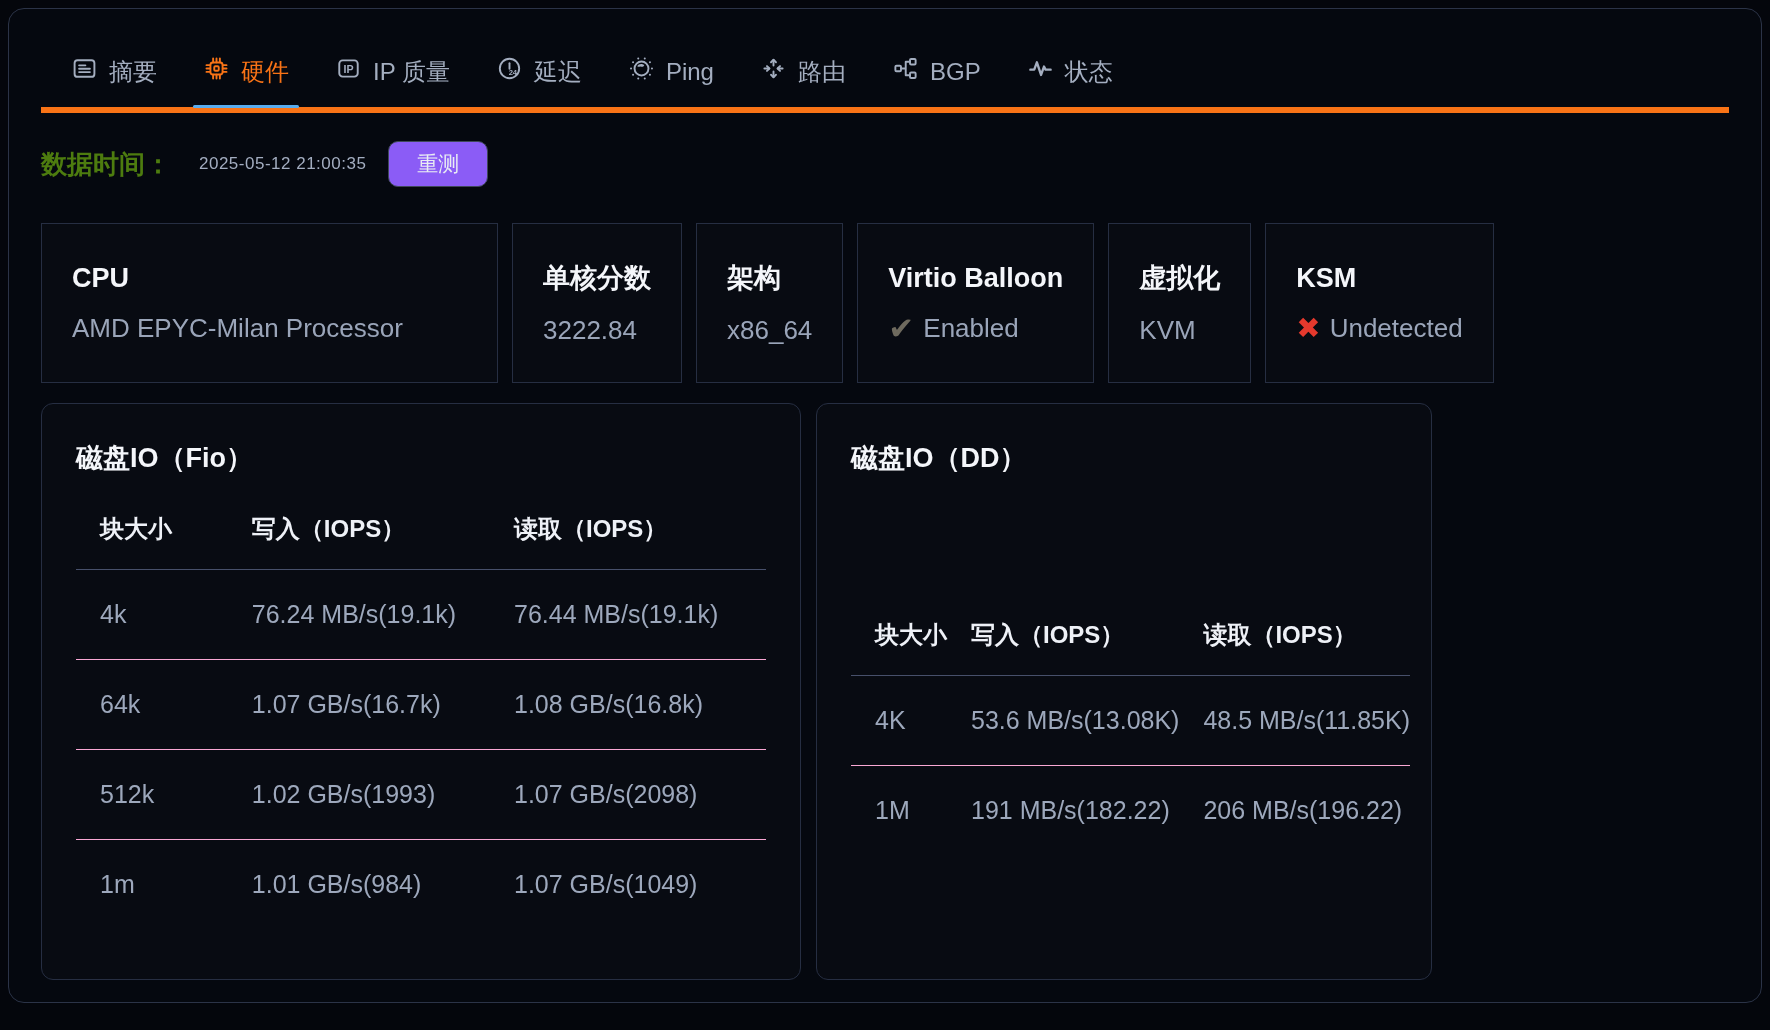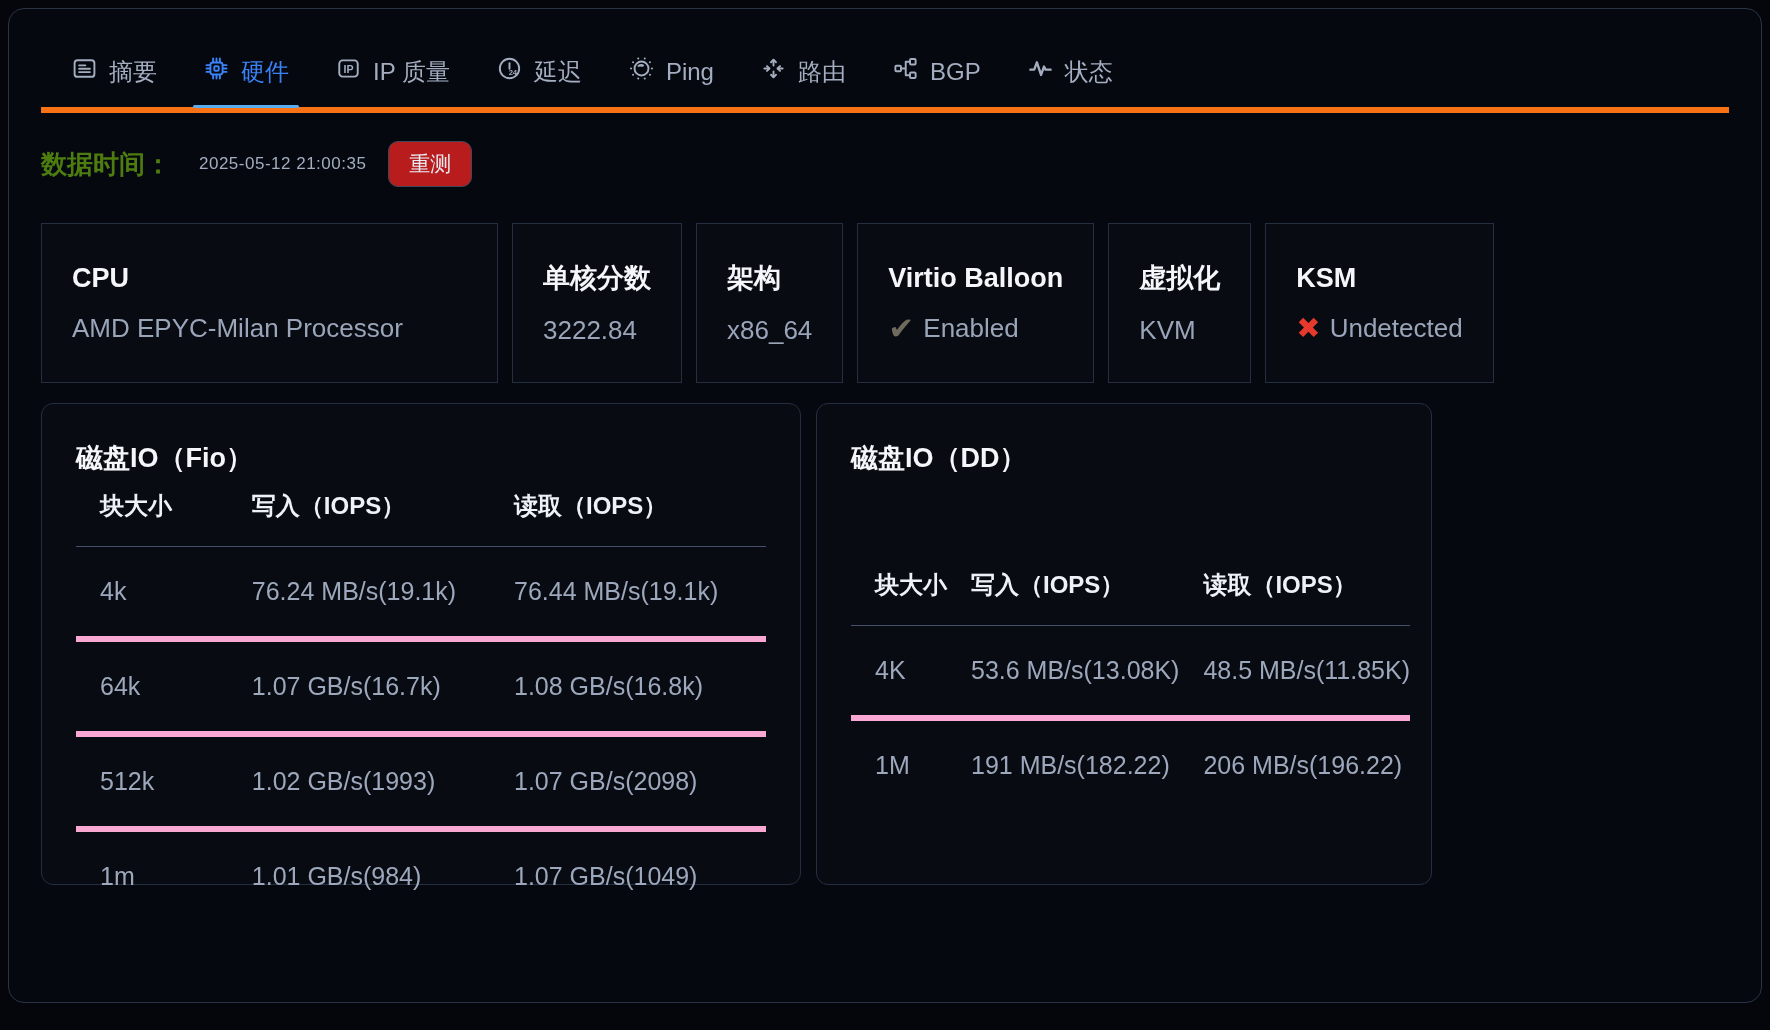--- a/index.html
+++ b/index.html
@@ -21,36 +21,36 @@
   .tabs {
     display:flex; align-items:flex-end; gap:46px;
     padding:46px 2px 0 30px;
     border-bottom:6px solid #f97316;
   }
   .tab {
     display:flex; align-items:center; gap:11px;
     padding-bottom:19px; position:relative;
     color:#a4aec0; font-size:24px; cursor:pointer; white-space:nowrap;
   }
-  .tab.active { color:#3b82f6; }
+  .tab.active { color:#f97316; }
   .tab.active::after {
     content:""; position:absolute; left:-10px; right:-10px; bottom:-1px;
     height:3px; background:#58abee; border-radius:2px;
   }
   .tab svg { width:27px; height:27px; stroke:currentColor; fill:none;
              stroke-width:1.7; stroke-linecap:round; stroke-linejoin:round; }
   .tab svg text { fill:currentColor; stroke:none; font-family:"Liberation Sans","DejaVu Sans",sans-serif; }
 
   
   .datarow { display:flex; align-items:center; margin-top:28px; height:46px; }
   .datarow .lab { color:#4d7c0f; font-weight:700; font-size:26px; }
   .datarow .val { color:#a3adc0; font-size:17px; margin-left:28px; letter-spacing:.5px; }
   .retest {
-    margin-left:22px; background:#b91c1c; border:1px solid #3f4859;
-    color:#e8ecf3; font-size:21px; padding:8px 20px; border-radius:10px;
+    margin-left:22px; background:#8b5cf6; border:1px solid #3f4859;
+    color:#e8ecf3; font-size:21px; padding:8px 28px; border-radius:10px;
     cursor:pointer; font-family:inherit;
   }
 
   
   .cards { display:flex; gap:14px; margin-top:36px; }
   .card {
     border:1px solid #262e42; border-radius:0;
     padding:0 30px; height:160px;
     display:flex; flex-direction:column; justify-content:center; gap:19px;
     background:rgba(255,255,255,0.015);
@@ -58,36 +58,36 @@
   .card.cpu { width:457px; }
   .card .ct { color:#f4f6fa; font-weight:700; font-size:27px; white-space:nowrap; }
   .card .cv { color:#9aa5b9; font-size:26px; display:flex; align-items:center; gap:9px; white-space:nowrap; }
   .glyph-check { color:#6e6a5e; font-size:31px; line-height:1; }
   .glyph-cross { color:#e5392d; font-size:29px; line-height:1; }
 
   
   .iorow { display:flex; gap:15px; margin-top:20px; }
   .iocard {
     border:1px solid #262e42; border-radius:12px;
-    padding:36px 34px 28px; height:482px;
+    padding:36px 34px 28px; height:577px;
     display:flex; flex-direction:column;
     background:rgba(255,255,255,0.015);
   }
   .iocard.fio { width:760px; }
   .iocard.dd  { width:616px;gap:32px; }
   .iotitle { color:#f4f6fa; font-weight:700; font-size:27px; }
   .tablewrap { flex:1; display:flex; flex-direction:column; justify-content:center; }
   table.io { width:100%; border-collapse:collapse; }
   table.io th {
     text-align:left; color:#eef1f7; font-weight:700; font-size:24px;
     padding:14px 0 24px 24px; border-bottom:1px solid #47506b; white-space:nowrap;
   }
   table.io td {
     color:#9da8bc; font-size:25px;
-    padding:30px 0 30px 24px; border-bottom:6px solid #f9a8d4; white-space:nowrap;
+    padding:30px 0 30px 24px; border-bottom:1px solid #f9a8d4; white-space:nowrap;
   }
   table.io tr:last-child td { border-bottom:none; }
   .fio col.c1 { width:22%; } .fio col.c2 { width:38%; } .fio col.c3 { width:40%; }
   .dd  col.c1 { width:20%; } .dd  col.c2 { width:36%; } .dd  col.c3 { width:44%; }
 </style>
 </head>
 <body>
 
 <div class="panel">
 

